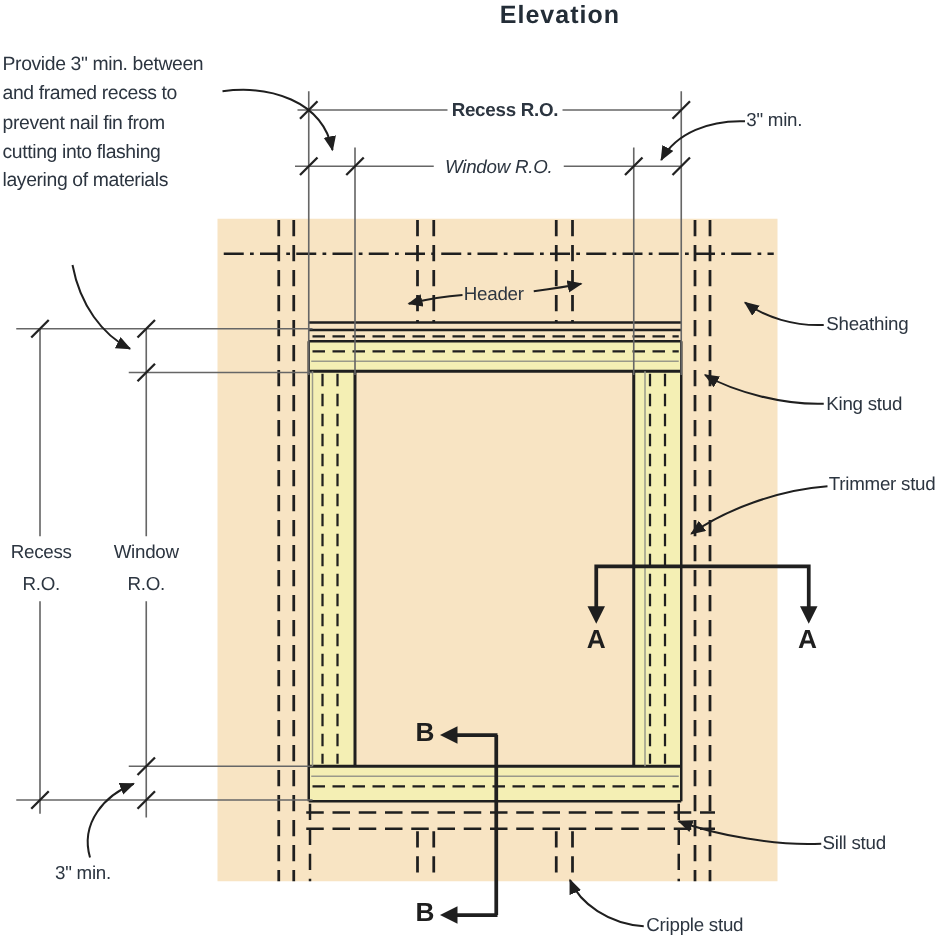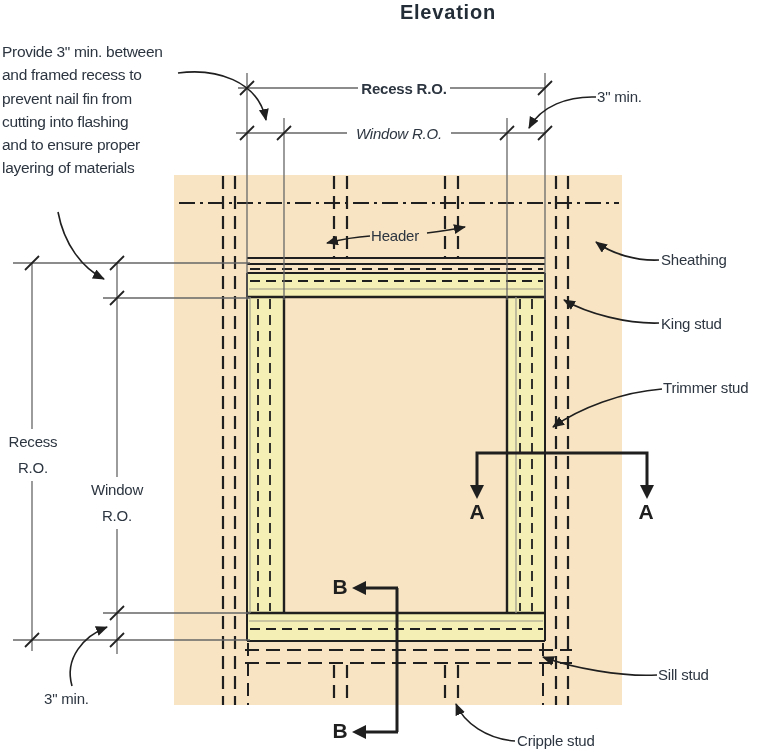--- a/index.html
+++ b/index.html
@@ -161,32 +161,31 @@
     </g>
   </svg>
 
   <div class="title">Elevation</div>
 
   <div class="note">
     <div>Provide 3" min. between</div>
     <div>and framed recess to</div>
     <div>prevent nail fin from</div>
     <div>cutting into flashing</div>
-    <div>and to ensure proper</div>
     <div>layering of materials</div>
   </div>
 
   <div class="lbl bgw ctr" style="left:358px;top:80px;width:86px;font-weight:bold;">Recess R.O.</div>
   <div class="lbl bgw ctr" style="left:347px;top:125px;width:98px;font-style:italic;">Window R.O.</div>
 
   <div class="dimv" style="left:2px;top:429px;">
     <div>Recess</div>
     <div>R.O.</div>
   </div>
-  <div class="dimv" style="left:86px;top:429px;margin-top:48px;">
+  <div class="dimv" style="left:86px;top:429px;">
     <div>Window</div>
     <div>R.O.</div>
   </div>
 
   <div class="lbl" style="left:597px;top:88px;">3" min.</div>
   <div class="lbl" style="left:44px;top:690px;">3" min.</div>
 
   <div class="lbl" style="left:371px;top:227px;">Header</div>
   <div class="lbl" style="left:661px;top:251px;text-align:center;">Sheathing</div>
   <div class="lbl" style="left:661px;top:315px;">King stud</div>

